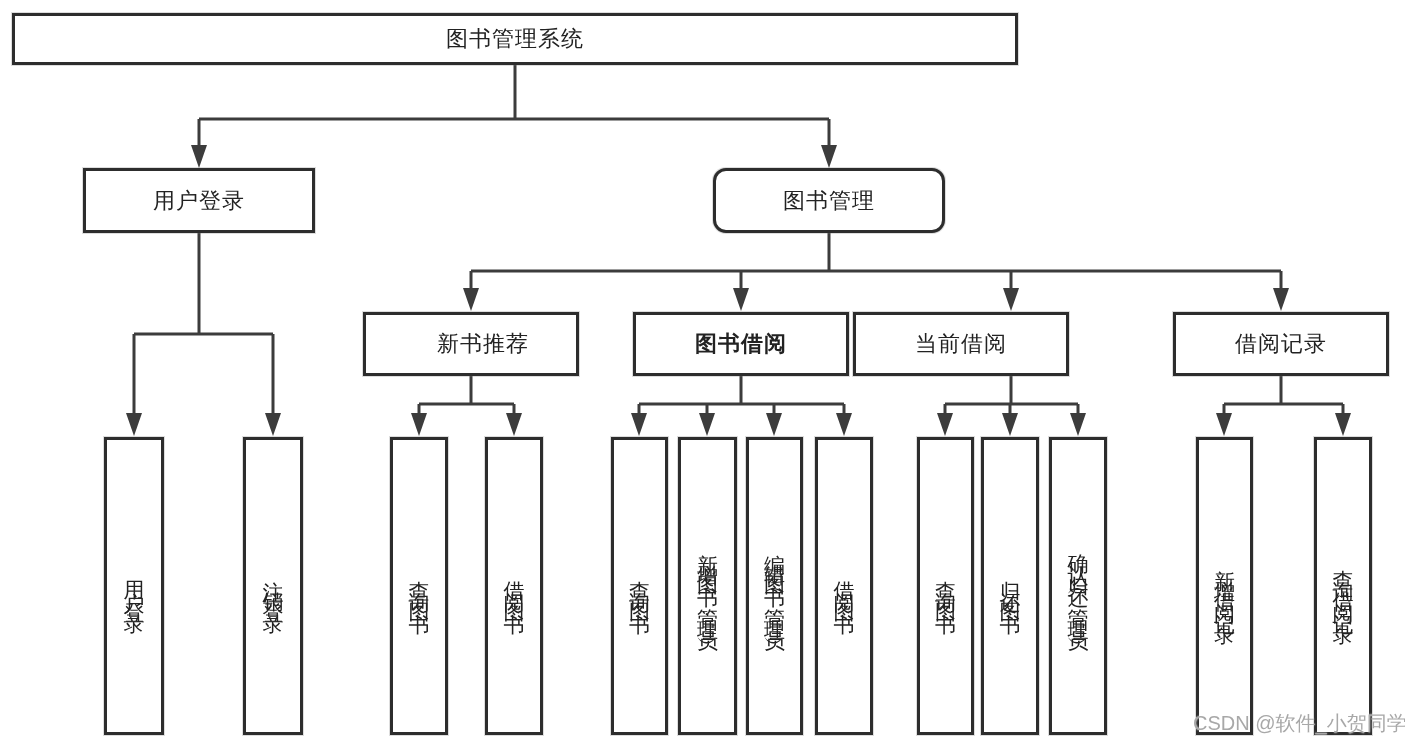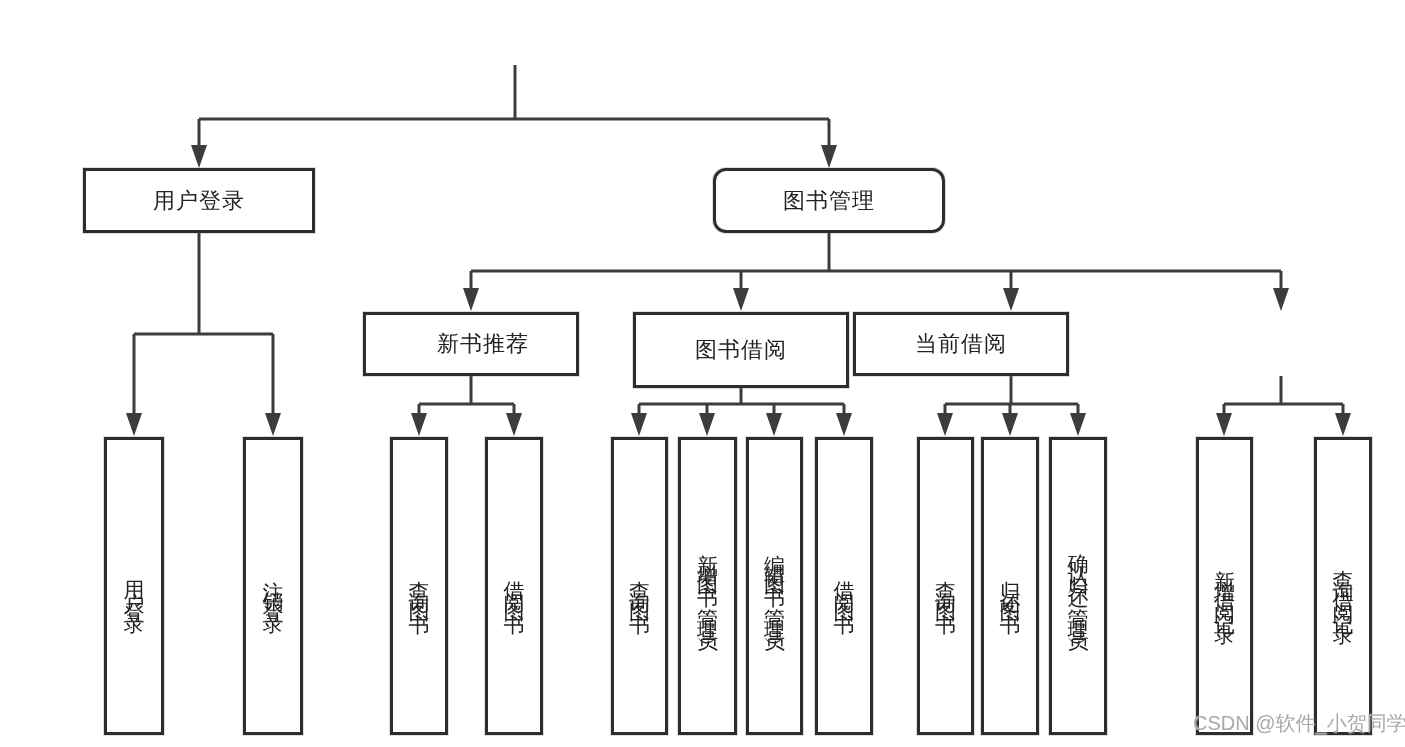--- a/index.html
+++ b/index.html
@@ -98,27 +98,29 @@
       <polygon points="1070,413 1086,413 1078,436"></polygon>
     </g>
 
     <g>
       <path d="M1281,376 V404 M1224,404 H1343 M1224,404 V415 M1343,404 V415"></path>
       <polygon points="1216,413 1232,413 1224,436"></polygon>
       <polygon points="1335,413 1351,413 1343,436"></polygon>
     </g>
   </svg>
 
+  <div class="box" style="left:12px;top:13px;width:1006px;height:52px;">图书管理系统</div>
 
   <div class="box" style="left:83px;top:168px;width:232px;height:65px;">用户登录</div>
   <div class="box" style="left:713px;top:168px;width:232px;height:65px;border-radius:13px;">图书管理</div>
 
   <div class="box" style="left:363px;top:312px;width:216px;height:64px;padding-left:24px;">新书推荐</div>
-  <div class="box" style="left:633px;top:312px;width:216px;height:76px;">图书借阅</div>
+  <div class="box" style="left:633px;top:312px;width:216px;height:64px;font-weight:bold;">图书借阅</div>
   <div class="box" style="left:853px;top:312px;width:216px;height:64px;">当前借阅</div>
+  <div class="box" style="left:1173px;top:312px;width:216px;height:64px;">借阅记录</div>
 
   <div class="leaf" style="left:104px;width:60px;">用户登录</div>
   <div class="leaf" style="left:243px;width:60px;">注销登录</div>
 
   <div class="leaf" style="left:390px;width:58px;">查询图书</div>
   <div class="leaf" style="left:485px;width:58px;">借阅图书</div>
 
   <div class="leaf" style="left:611px;width:57px;">查询图书</div>
   <div class="leaf" style="left:678px;width:59px;">新增图书（管理员）</div>
   <div class="leaf" style="left:746px;width:57px;">编辑图书（管理员）</div>

